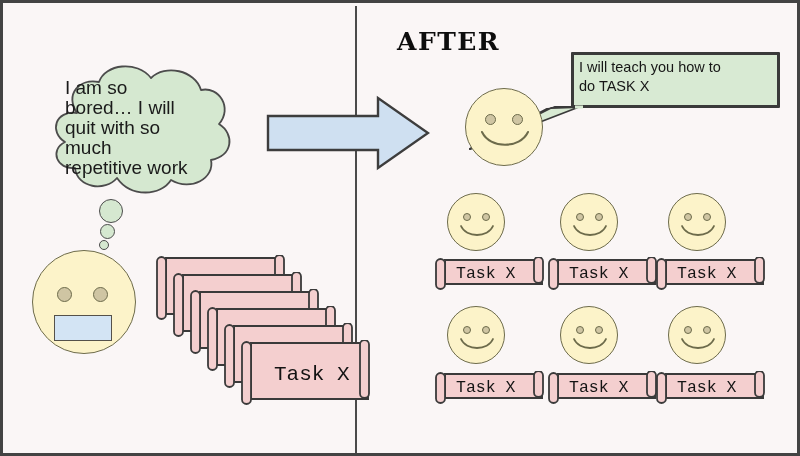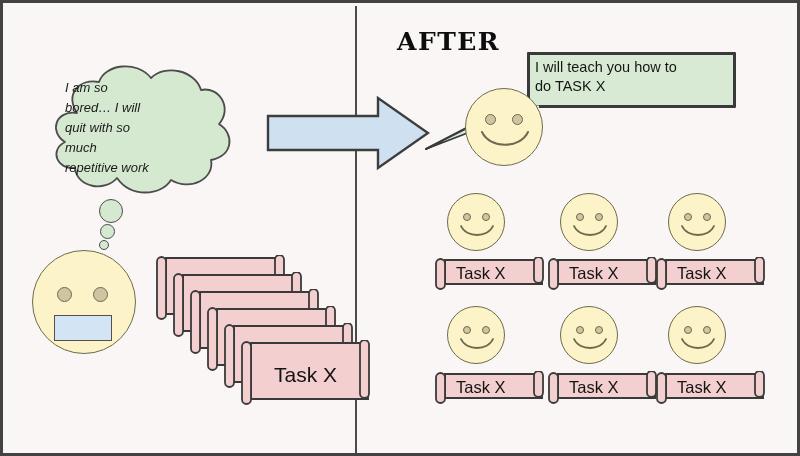--- a/index.html
+++ b/index.html
@@ -46,25 +46,24 @@
     top: 55px;
     width: 210px;
     height: 145px;
   }
   #thought-cloud svg { display: block; }
   .cloud-text {
     position: absolute;
     left: 30px;
     top: 20px;
     width: 130px;
-    font-size: 13px;
+    font-size: 19px;
     line-height: 20px;
     color: #1a1a1a;
     white-space: pre-line;
-    font-style: italic;
   }
   .bubble-dot {
     position: absolute;
     border: 1.6px solid #4c4c4c;
     background: #d5e8d0;
     border-radius: 50%;
   }
   #bubble-dot-1 { left: 96px; top: 196px; width: 22px; height: 22px; }
   #bubble-dot-2 { left: 97px; top: 221px; width: 13px; height: 13px; }
   #bubble-dot-3 { left: 96px; top: 237px; width: 8px;  height: 8px; }
@@ -106,34 +105,34 @@
 
   .face-sm { width: 58px; height: 58px; }
   .face-sm .eye.left  { left: 15px; top: 19px; width: 8px; height: 8px; }
   .face-sm .eye.right { left: 34px; top: 19px; width: 8px; height: 8px; }
   .face-sm .smile { left: 11px; top: 30px; width: 36px; height: 16px; }
 
   
   #big-arrow { position: absolute; left: 263px; top: 92px; width: 164px; height: 76px; }
 
   
-  #speech-callout { position: absolute; left: 420px; top: 46px; width: 316px; height: 110px; }
+  #speech-callout { position: absolute; left: 464px; top: 46px; width: 316px; height: 110px; }
   #speech-text {
     position: absolute;
     left: 112px;
     top: 9px;
     width: 190px;
     font-size: 14.5px;
     line-height: 19px;
     color: #161616;
     white-space: pre-line;
   }
 
   
-  .scroll-banner { position: absolute; }
+  .scroll-banner { position: absolute; font-family: Liberation Mono, monospace; }
   .scroll-banner .label {
     position: absolute;
     color: #141414;
     white-space: nowrap;
   }
   .banner-lg { width: 132px; height: 66px; }
   .banner-lg .label { left: 34px; top: 23px; font-size: 21px; }
   .banner-sm { width: 112px; height: 34px; }
   .banner-sm .label { left: 22px; top: 7px; font-size: 16.5px; }
 </style>

